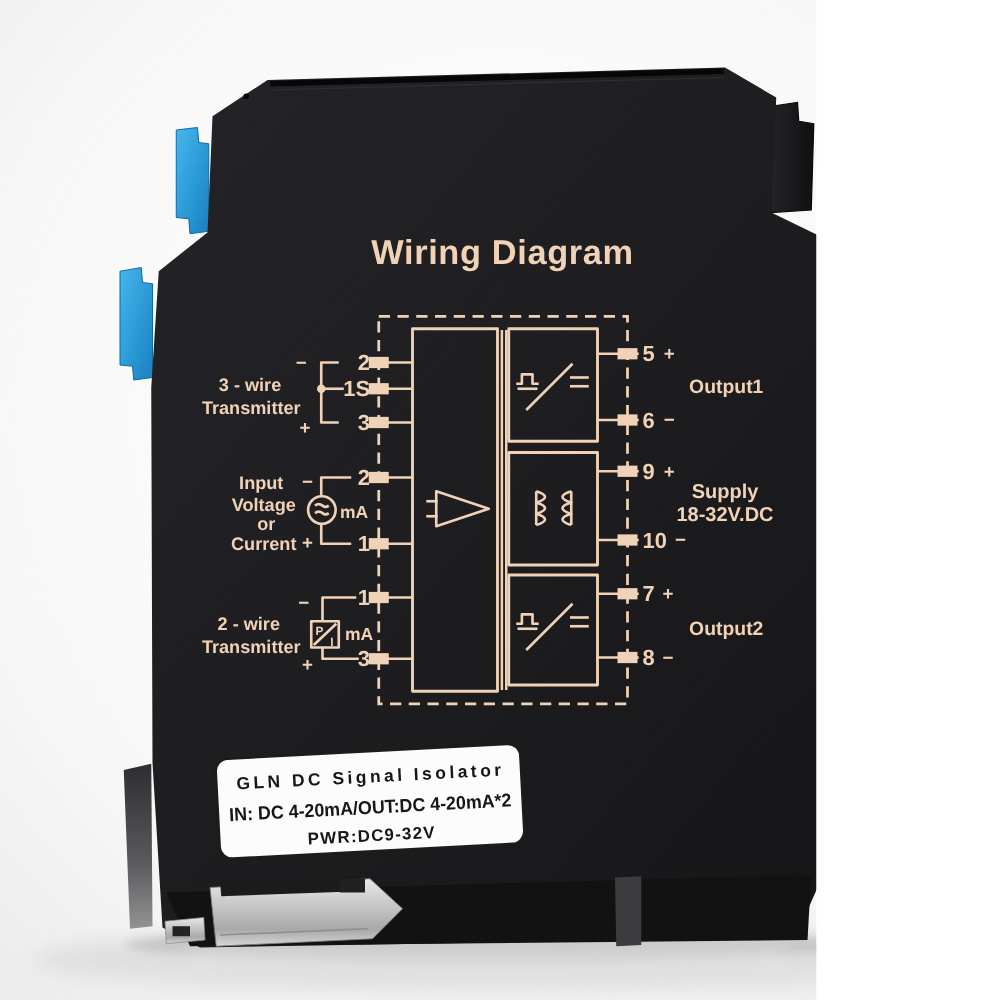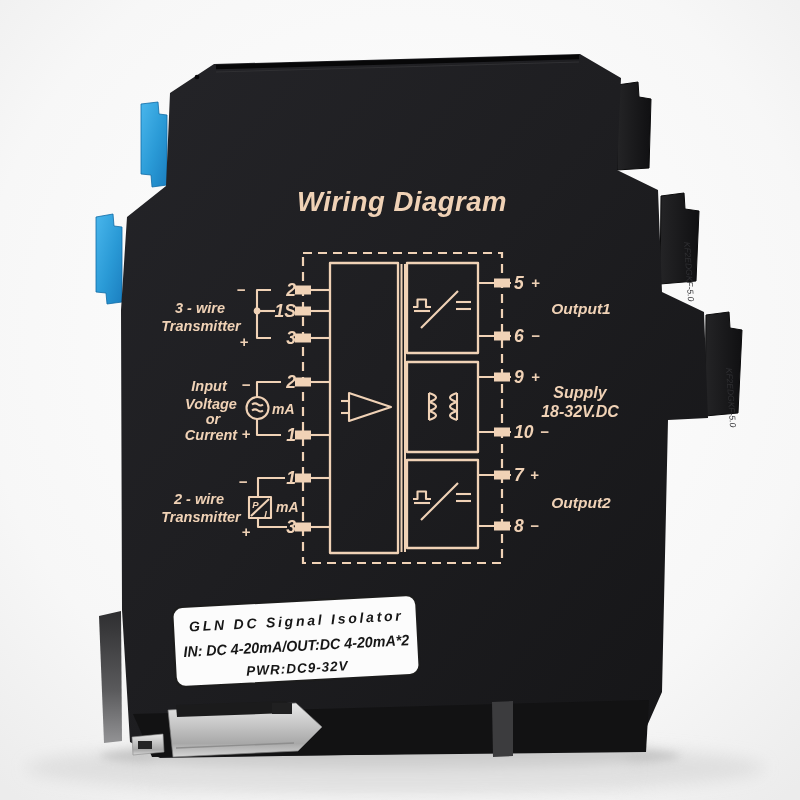--- a/index.html
+++ b/index.html
@@ -1,17 +1,17 @@
 <!DOCTYPE html>
 <html><head>
 <meta charset="utf-8">
 <style>
   html,body{margin:0;padding:0;background:#fff;}
-  .scene{width:800px;height:800px;position:relative;overflow:hidden;
-         font-family:"Liberation Sans",sans-serif;font-style:italic;}
+  .scene{width:653px;height:800px;position:relative;overflow:hidden;
+         font-family:"Liberation Sans",sans-serif;}
   svg{display:block;}
   text{font-family:"Liberation Sans",sans-serif;}
   .print{fill:#f0d2b6;font-weight:bold;}
   .wire{stroke:#f0d2b6;stroke-width:2.1;fill:none;stroke-linejoin:round;}
   .blk{stroke:#f0d2b6;stroke-width:2.3;fill:none;stroke-linejoin:round;}
   .pad{fill:#f0d2b6;}
   .npl{fill:#161616;font-weight:bold;}
 </style>
 </head>
 <body>

